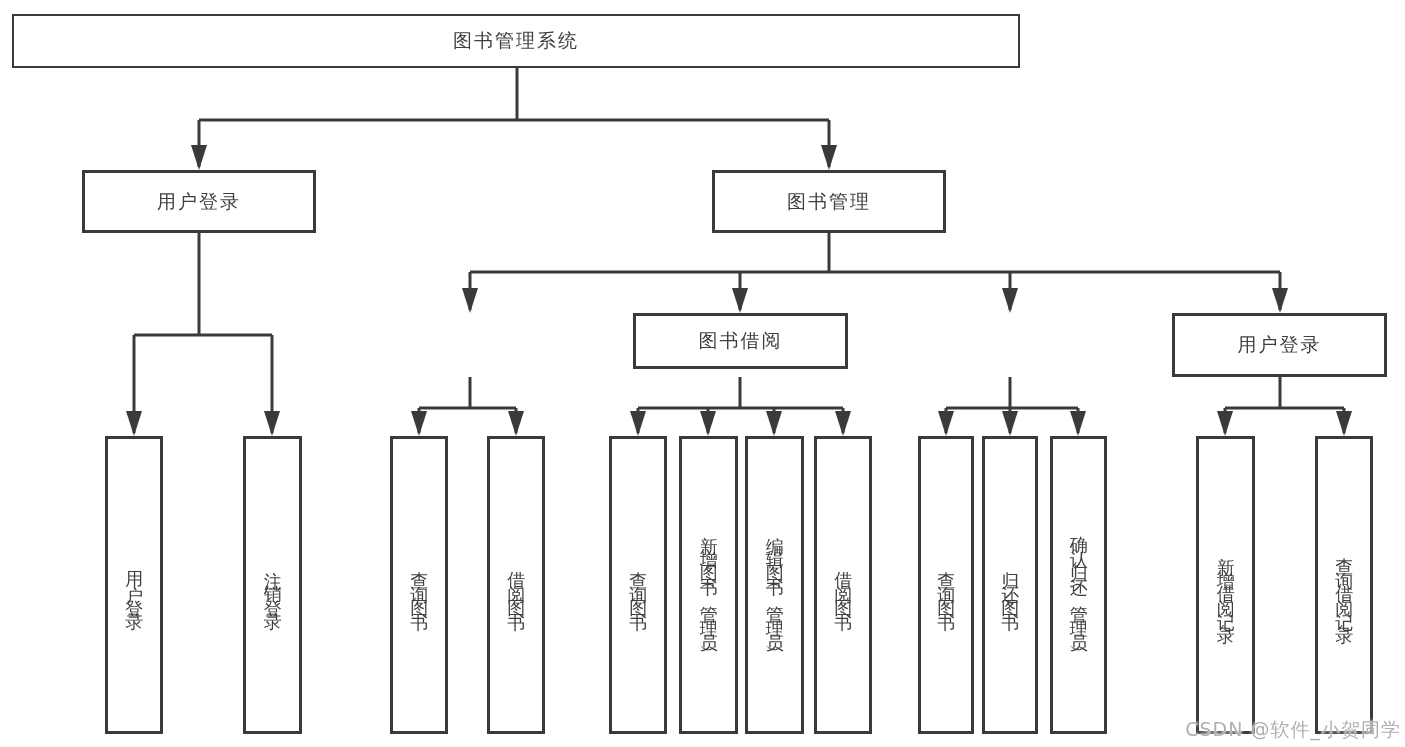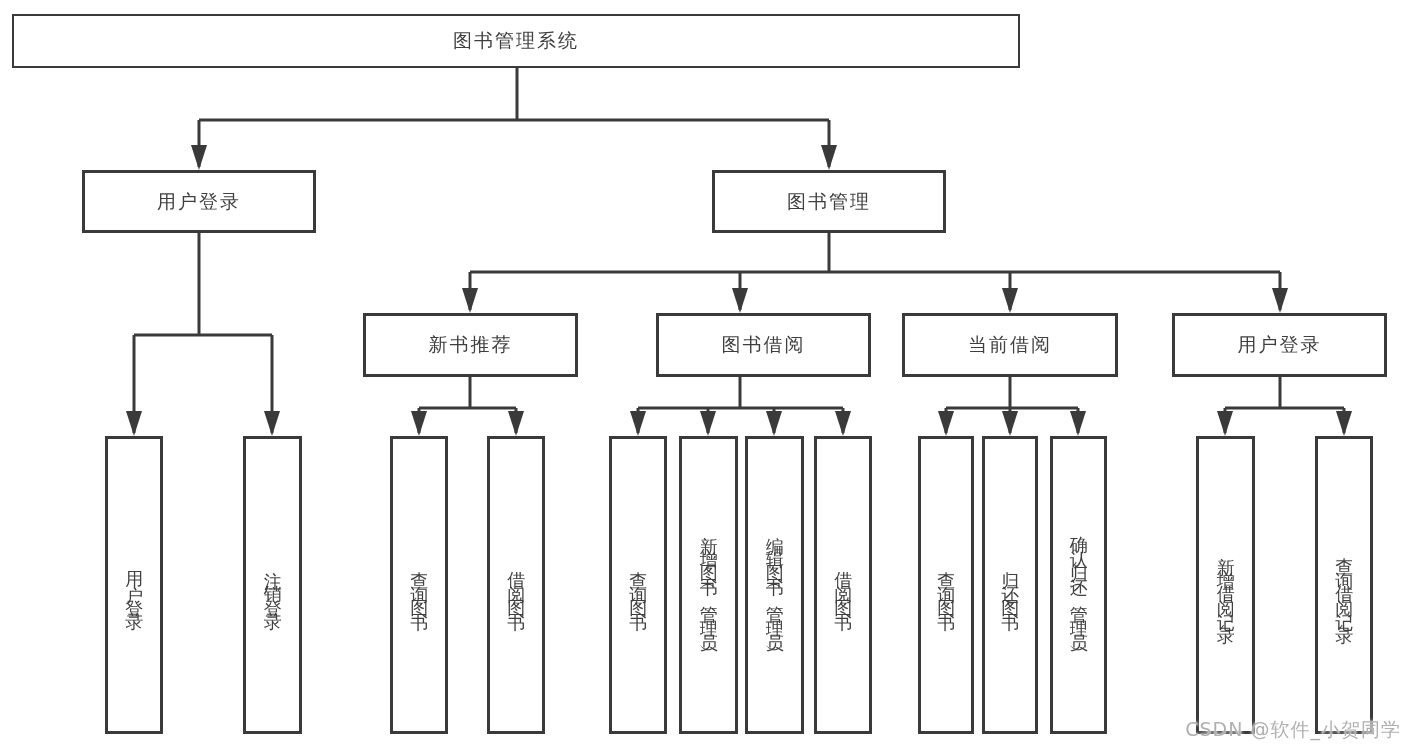--- a/index.html
+++ b/index.html
@@ -148,28 +148,22 @@
     <span>图书管理系统</span>
   </div>
 
   <div class="node" style="left:82px; top:170px; width:234px; height:63px;">
     <span>用户登录</span>
   </div>
   <div class="node" style="left:712px; top:170px; width:234px; height:63px;">
     <span>图书管理</span>
   </div>
 
-  <div class="node" style="left:363px; top:313px; width:215px; height:64px;">
-    <span>新书推荐</span>
-  </div>
-  <div class="node" style="left:633px; top:313px; width:215px; height:64px;margin-left:23px;">
+  <div class="node" style="left:633px; top:313px; width:215px; height:56px;">
     <span>图书借阅</span>
-  </div>
-  <div class="node" style="left:902px; top:313px; width:216px; height:64px;">
-    <span>当前借阅</span>
   </div>
   <div class="node" style="left:1172px; top:313px; width:215px; height:64px;">
     <span>用户登录</span>
   </div>
 
   <div class="leaf" style="left:105px; width:58px;">
     <span>用户登录</span>
   </div>
   <div class="leaf" style="left:243px; width:59px;">
     <span>注销登录</span>

